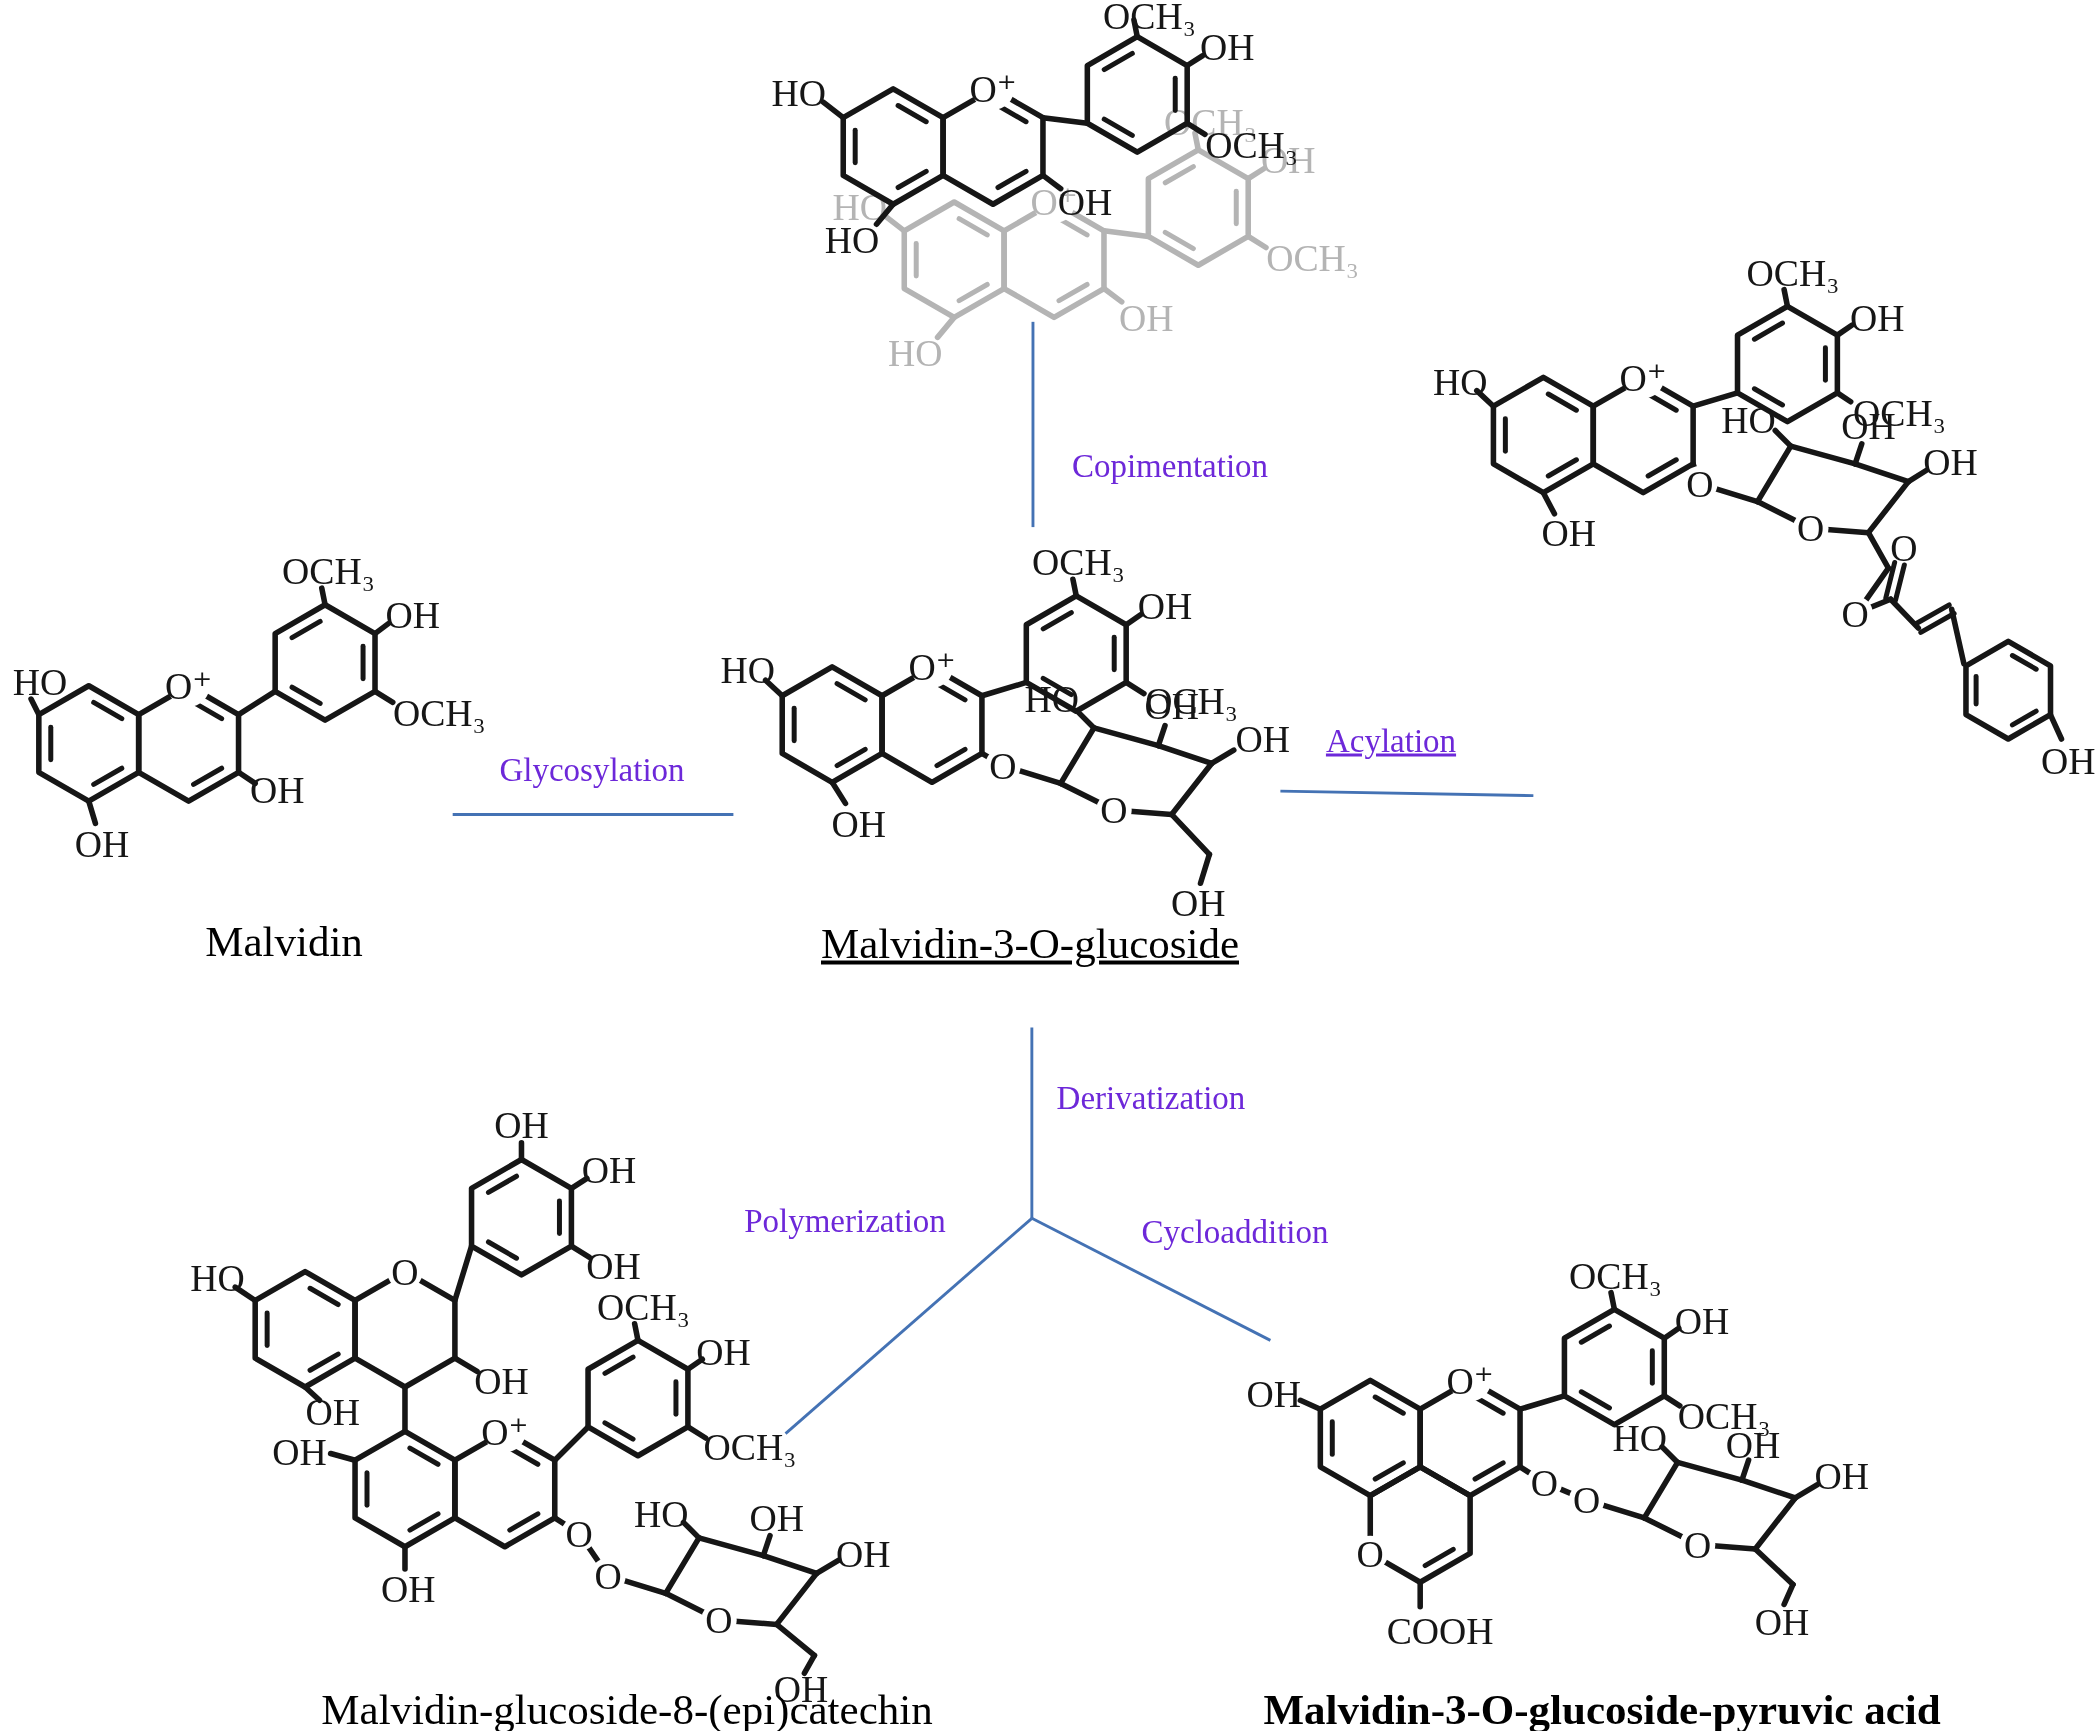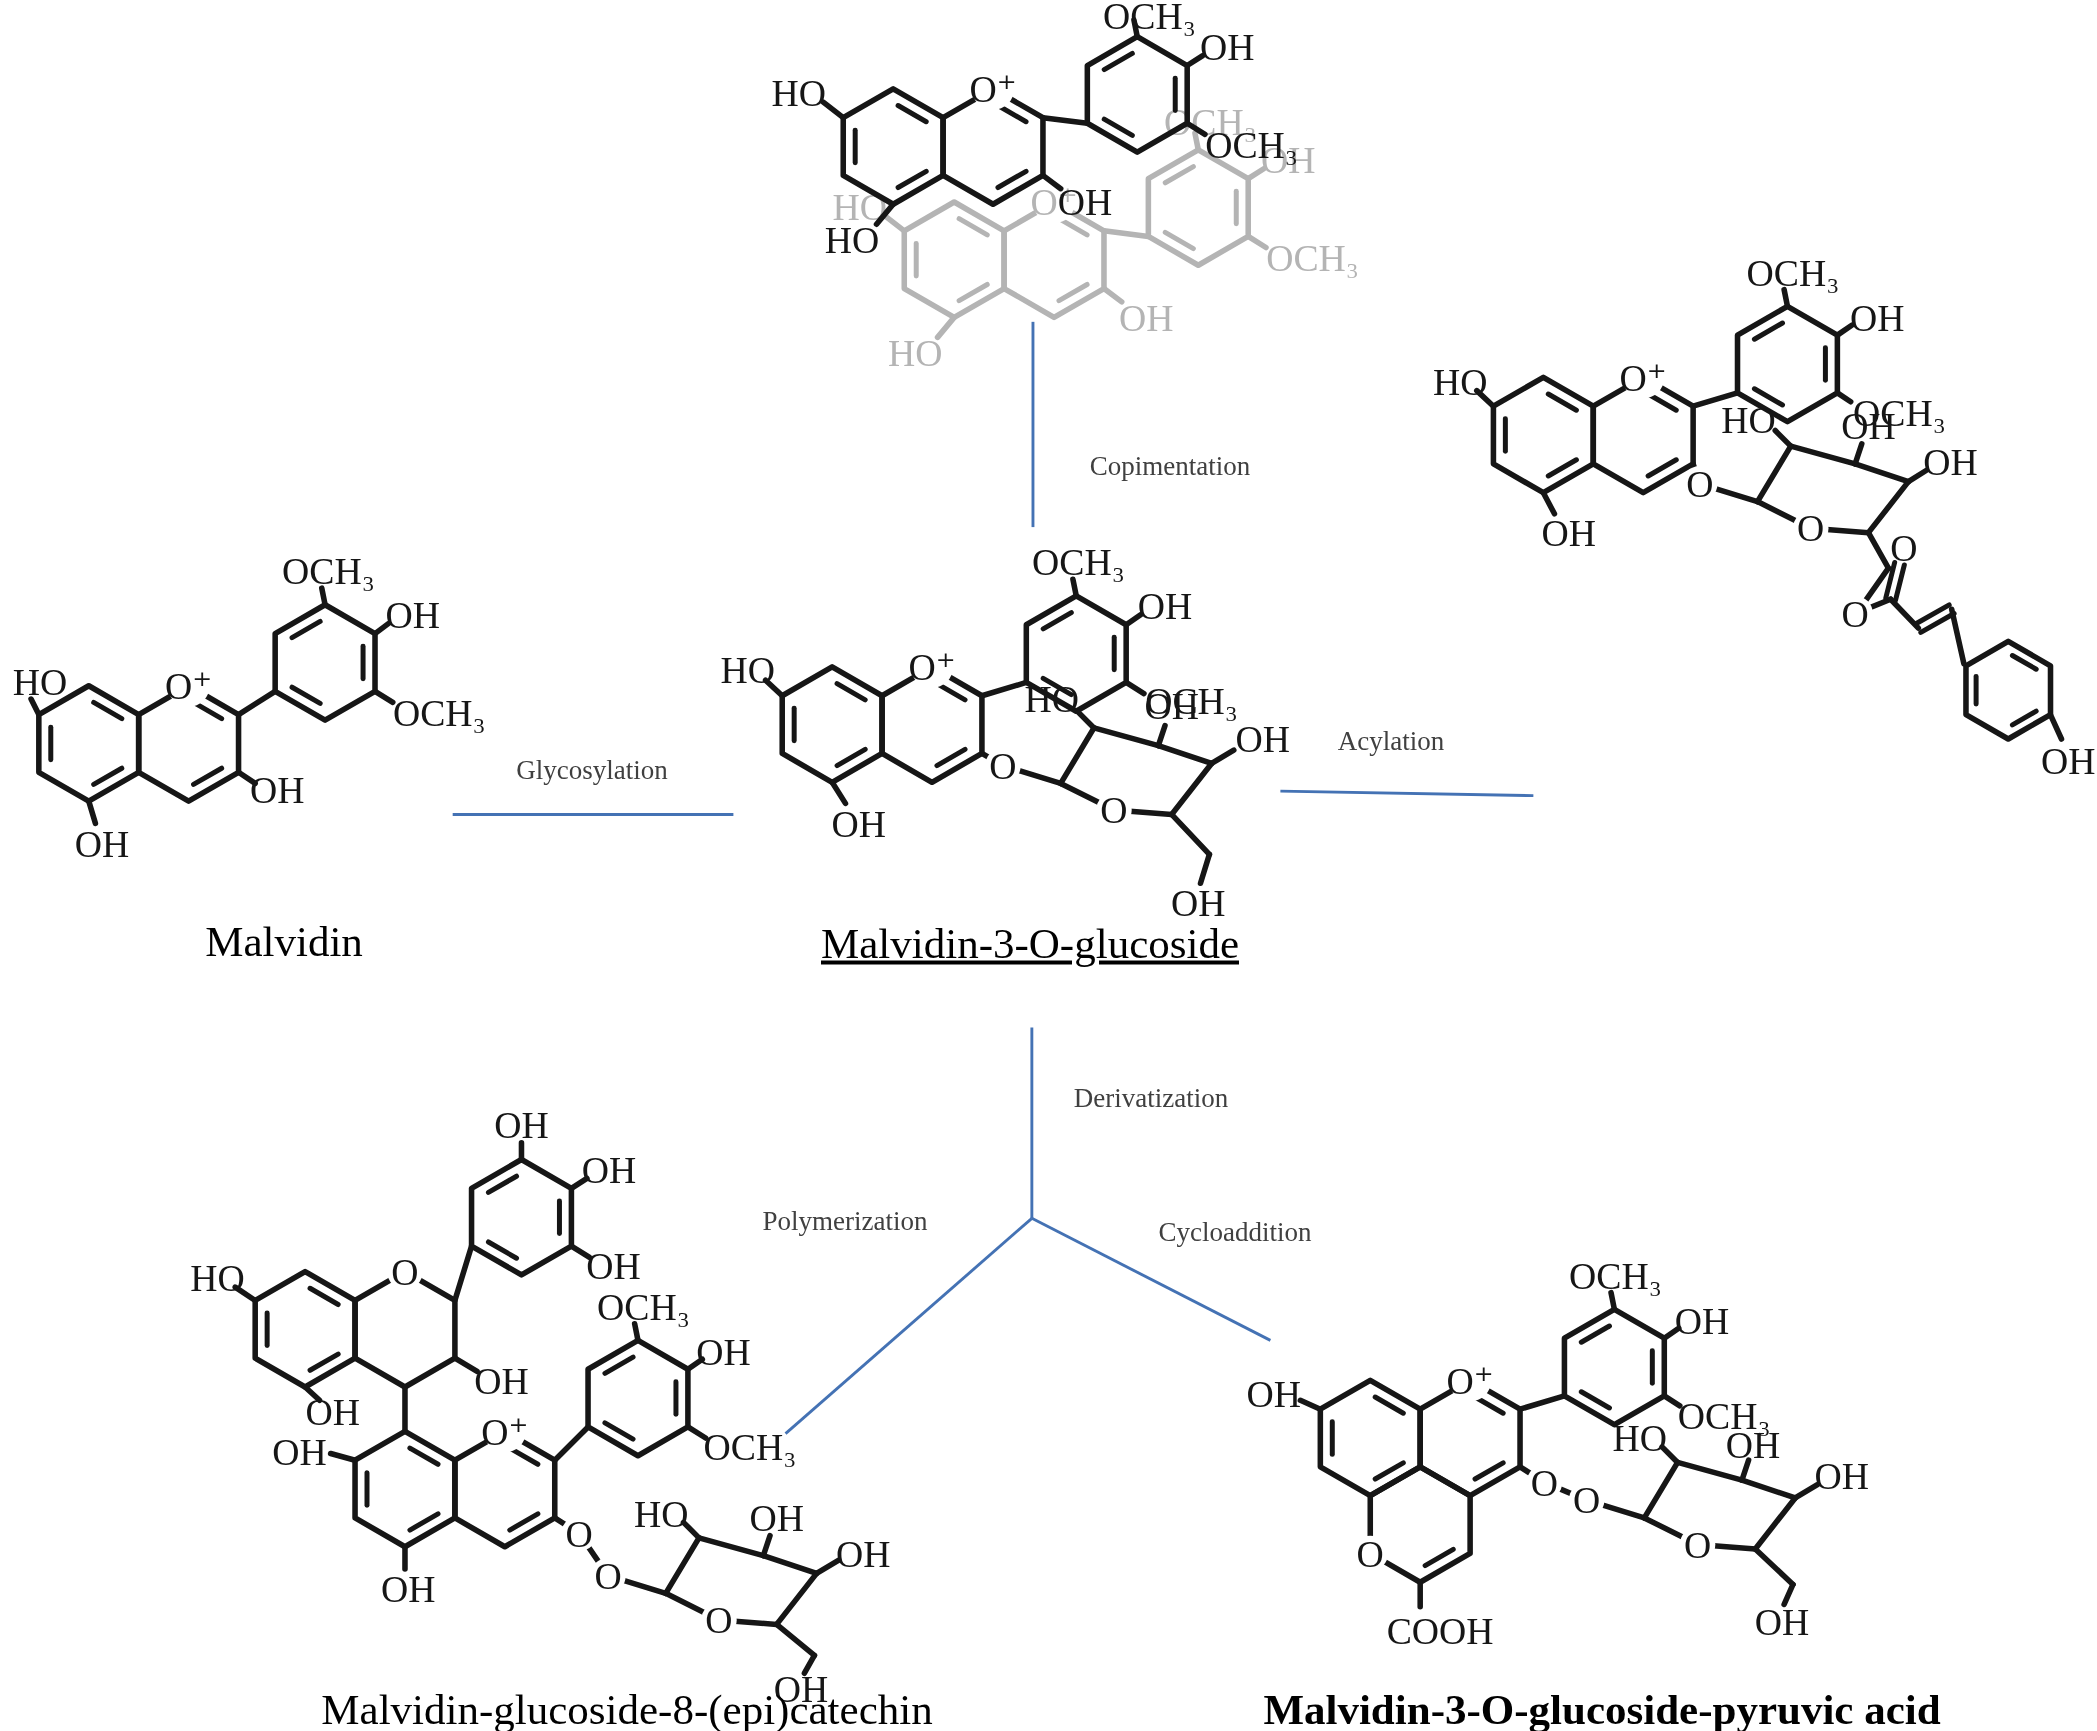--- a/index.html
+++ b/index.html
@@ -1,21 +1,21 @@
 <!DOCTYPE html>
 <html style="font-size:9px"><head>
 <meta charset="utf-8">
 <style>
   html,body{margin:0;padding:0;background:#ffffff;}
   .canvas{position:relative;width:2097px;height:1731px;background:#ffffff;overflow:hidden;
           font-family:"Liberation Serif","DejaVu Serif",serif;}
   svg{position:absolute;left:0;top:0;}
   svg text{font-family:"Liberation Serif","DejaVu Serif",serif;}
   .overlay-label{position:absolute;transform:translate(-50%,-50%);white-space:nowrap;}
-  .rxn{color:#404040;font-size:27px;}
+  .rxn{color:#6d28d9;font-size:33px;}
   .cap{color:#000000;font-size:43px;}
 </style>
 </head>
 <body>
 
 <div class="canvas">
   <svg id="mol-svg" width="2097" height="1731" viewBox="0 0 1890 1560">
       <line x1="931" y1="290" x2="931" y2="475" stroke="#4472b4" stroke-width="2.6"></line>
       <line x1="408" y1="734" x2="661" y2="734" stroke="#4472b4" stroke-width="2.6"></line>
       <line x1="1154" y1="713" x2="1382" y2="717" stroke="#4472b4" stroke-width="2.6"></line>
@@ -341,21 +341,21 @@
         <text x="1580" y="1302" dy="0.35em" text-anchor="middle" font-size="34" fill="#161616">OH</text>
         <text x="1660" y="1330" dy="0.35em" text-anchor="middle" font-size="34" fill="#161616">OH</text>
         <circle cx="1530" cy="1392" r="16" fill="#ffffff"></circle>
         <text x="1530" y="1392" dy="0.35em" text-anchor="middle" font-size="34" fill="#161616">O</text>
         <text x="1606" y="1462" dy="0.35em" text-anchor="middle" font-size="34" fill="#161616">OH</text>
       </g>
     </svg>
 
   <div class="overlay-label rxn" style="left: 1170px; top: 466px;">Copimentation</div>
   <div class="overlay-label rxn" style="left: 592px; top: 770px;">Glycosylation</div>
-  <div class="overlay-label rxn" style="left: 1391px; top: 741px;">Acylation</div>
+  <div class="overlay-label rxn" style="left: 1391px; top: 741px; text-decoration: underline;">Acylation</div>
   <div class="overlay-label rxn" style="left: 1151px; top: 1098px;">Derivatization</div>
   <div class="overlay-label rxn" style="left: 825px; top: 1221px; margin-left: 20px;">Polymerization</div>
   <div class="overlay-label rxn" style="left: 1235px; top: 1232px;">Cycloaddition</div>
 
   <div class="overlay-label cap" style="left: 284px; top: 941px;">Malvidin</div>
   <div class="overlay-label cap" style="left: 1030px; top: 943px; text-decoration: underline;">Malvidin-3-O-glucoside</div>
   <div class="overlay-label cap" style="left: 627px; top: 1709px;">Malvidin-glucoside-8-(epi)catechin</div>
   <div class="overlay-label cap" style="left: 1602px; top: 1709px; font-weight: bold;">Malvidin-3-O-glucoside-pyruvic acid</div>
 </div>
 

